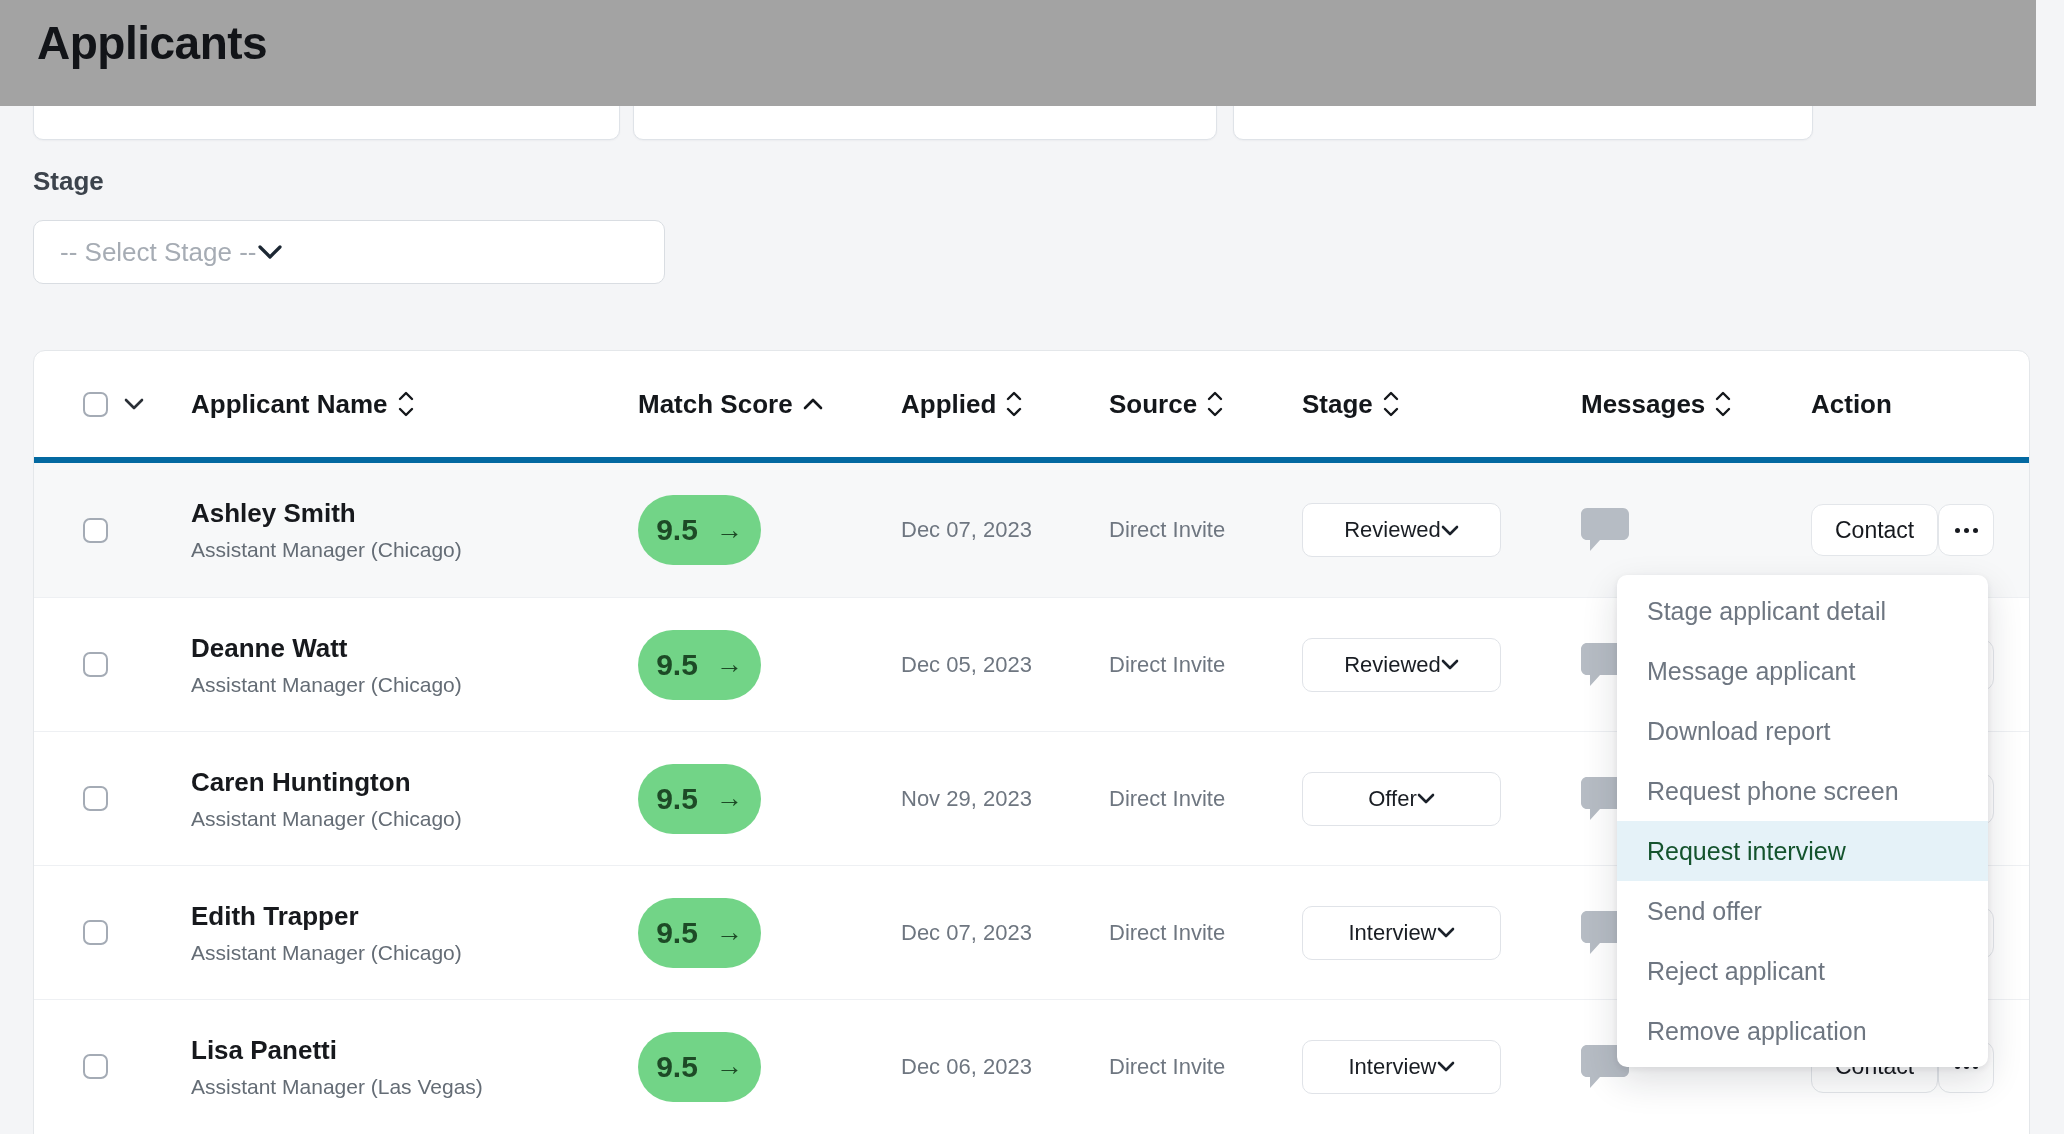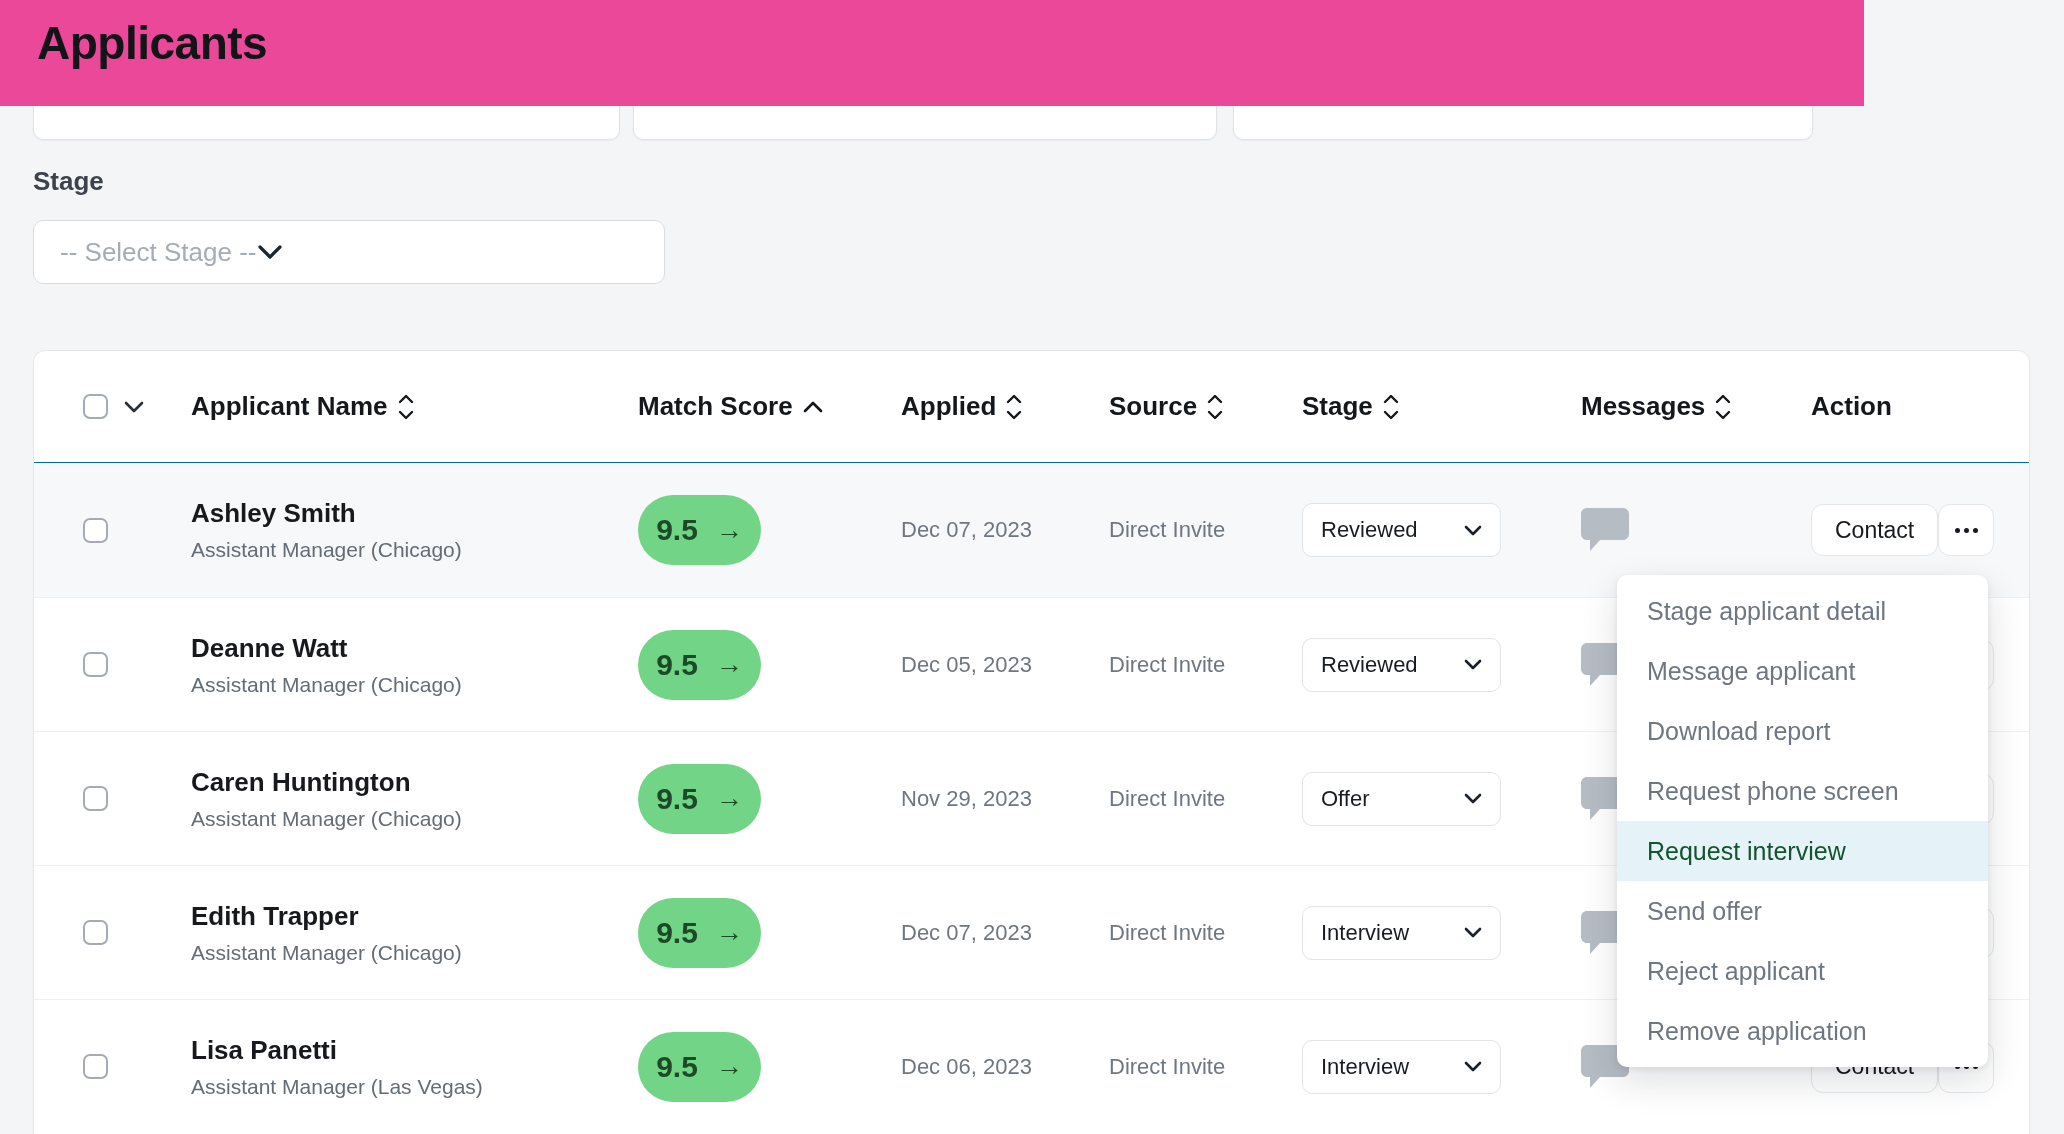--- a/index.html
+++ b/index.html
@@ -1,63 +1,63 @@
 <!DOCTYPE html>
 <html><head>
 <meta charset="utf-8">
 <style>
   * { margin:0; padding:0; box-sizing:border-box; }
   html,body { width:2064px; height:1134px; }
   body { font-family:"Liberation Sans", sans-serif; background:#f4f5f7; }
   .screen { position:relative; width:2064px; height:1134px; overflow:hidden; background:#f4f5f7; }
 
   
-  .topbar { position:absolute; left:0; top:0; width:1864px; height:106px; background:#ec4899; z-index:5; }
+  .topbar { position:absolute; left:0; top:0; width:2036px; height:106px; background:#a3a3a3; z-index:5; }
   .page-title { position:absolute; left:37px; top:16px; font-size:46px; font-weight:900; letter-spacing:-0.5px; color:#121418; }
 
   
   .filter-box { position:absolute; top:70px; height:70px; background:#ffffff; border:1.5px solid #dfe3e8;
                 border-radius:10px; z-index:1; box-shadow:0 1px 2px rgba(20,28,40,.04); }
   .fb1 { left:33px;  width:587px; }
   .fb2 { left:633px; width:584px; }
   .fb3 { left:1233px;width:580px; }
 
   .stage-label { position:absolute; left:33px; top:166px; font-size:26px; font-weight:700; color:#3c434c; }
   .stage-select { position:absolute; left:33px; top:220px; width:632px; height:64px; background:#fff;
                   border:1.5px solid #d9dde2; border-radius:10px; display:flex; align-items:center;
                   justify-content:flex-start; padding:0 26px; cursor:pointer; }
   .stage-select .ph { font-size:26px; color:#a6acb4; }
 
   
   .card { position:absolute; left:33px; top:350px; width:1997px; height:800px; background:#ffffff;
           border:1.5px solid #e4e7ea; border-radius:12px 12px 0 0; }
 
   .grid { display:grid; grid-template-columns:49px 108px 447px 263px 208px 193px 279px 230px 1fr; align-items:center; }
-  .thead { height:112px; border-bottom:1px solid #0369a1; }
+  .thead { height:112px; border-bottom:6px solid #0369a1; }
   .th { font-size:26px; font-weight:700; color:#14171b; display:flex; align-items:center; gap:10px; }
   .trow { height:134px; }
   .trow + .trow { border-top:1px solid #eef0f3; }
   .row-alt { background:#f7f8f9; }
 
   .checkbox { display:inline-block; width:25px; height:25px; border:2px solid #a4abb5; border-radius:7px;
               background:#fff; cursor:pointer; }
   .cell-check { display:flex; align-items:center; gap:16px; }
 
   .name { font-size:26px; font-weight:700; color:#17191d; cursor:pointer; }
   .role { font-size:21px; color:#646c75; margin-top:9px; }
 
   .badge { display:inline-flex; align-items:center; justify-content:center; gap:18px; width:123px; height:70px;
            border-radius:36px; background:#72d487; cursor:pointer; }
   .badge b { font-size:30px; font-weight:800; color:#1d4a26; }
   .badge .arr { font-size:27px; color:#1d4a26; line-height:1; }
 
   .muted { font-size:22px; color:#6e7680; }
 
   .select { width:199px; height:54px; background:#fff; border:1.5px solid #e0e3e8; border-radius:10px;
-            display:flex; align-items:center; justify-content:space-between; padding:0 18px; cursor:pointer; }
+            display:flex; align-items:center; justify-content:center; padding:0 18px; cursor:pointer; }
   .select span { font-size:22px; color:#191d23; }
 
   .bubble { cursor:pointer; }
 
   .cell-act { display:flex; gap:0; }
   .btn { height:52px; background:#fff; border:1.5px solid #e3e6ea; border-radius:12px; font-family:inherit;
          font-size:23px; color:#16191e; padding:0 23px; cursor:pointer; display:flex; align-items:center; justify-content:center; }
   .btn.dots { width:56px; padding:0; gap:4px; }
   .dot { width:5px; height:5px; border-radius:50%; background:#16191e; }
 

